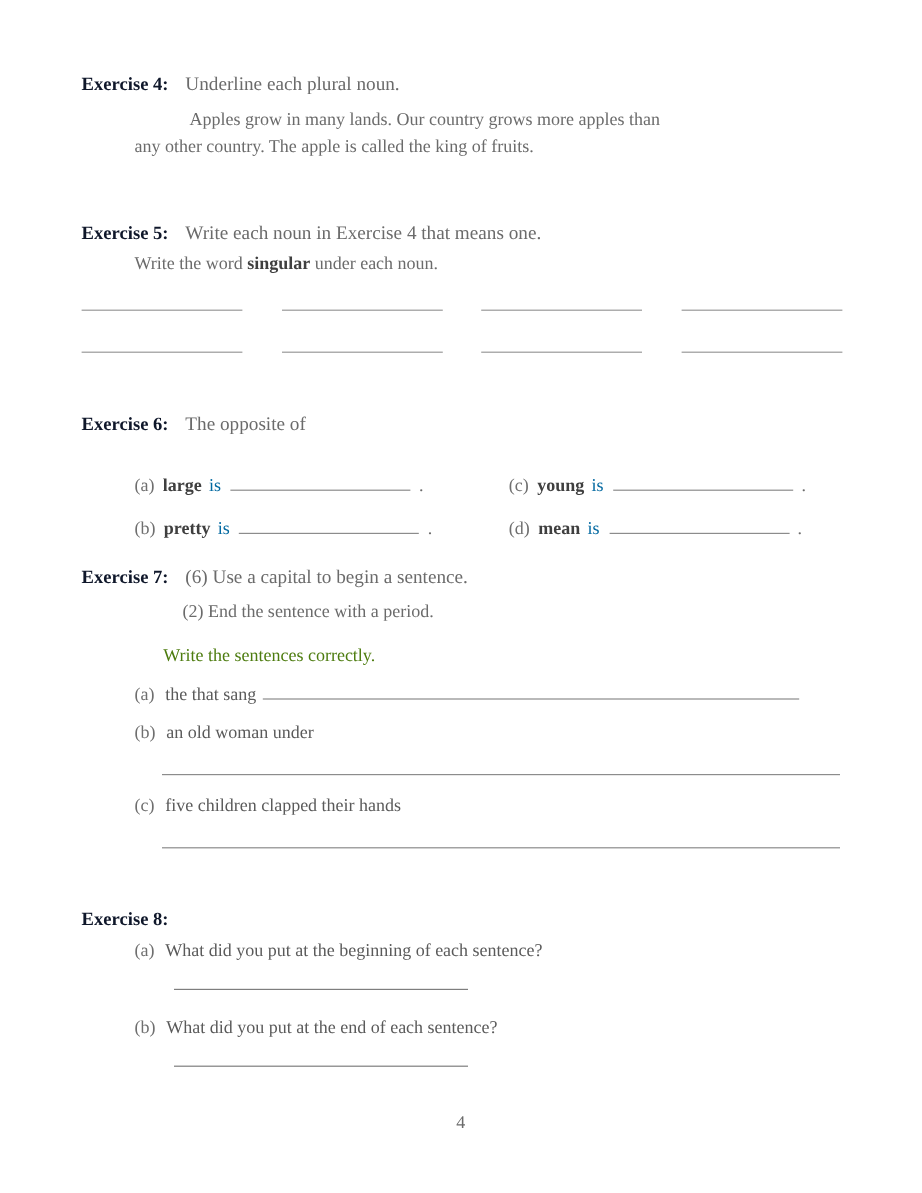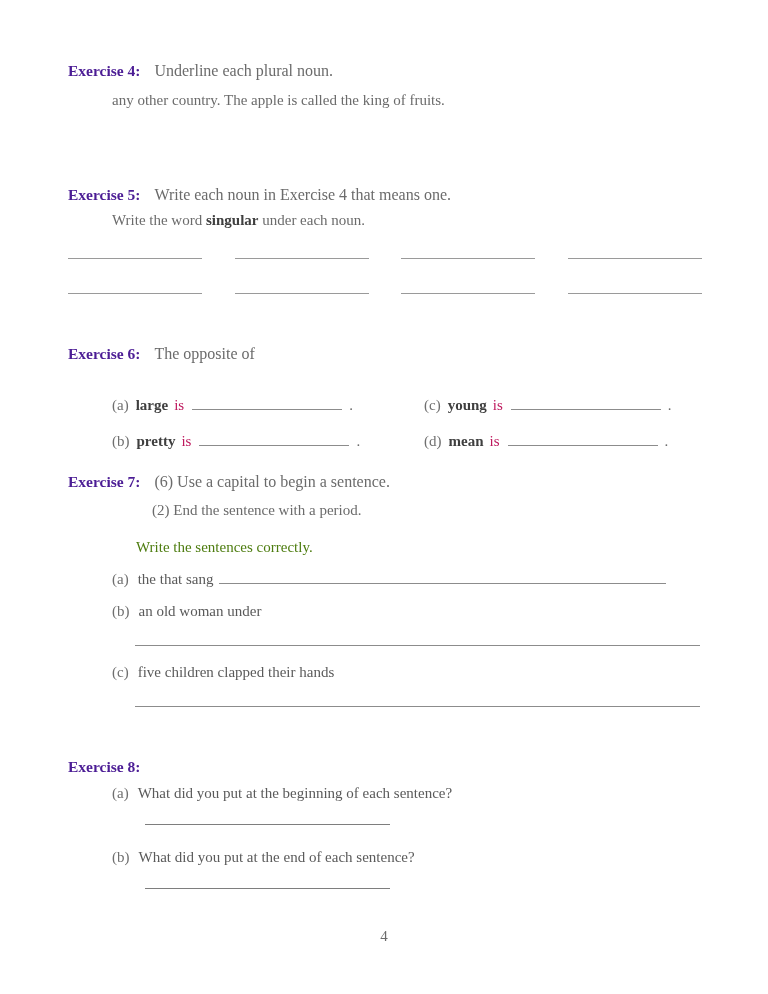--- a/index.html
+++ b/index.html
@@ -19,21 +19,21 @@
   .page {
     position: absolute;
     left: 0; top: 0;
     width: 768px;
     height: 994px;
   }
 
   
   .ex-label {
     font-weight: bold;
-    color: #4c1d95;
+    color: #0f172a;
     white-space: nowrap;
   }
   .body-text {
     color: #6b6b6b;
   }
   .bold-word {
     font-weight: bold;
     color: #3f3f3f;
   }
 
@@ -100,21 +100,21 @@
   }
   .item {
     position: absolute;
     display: flex;
     align-items: baseline;
     font-size: 15px;
     white-space: nowrap;
   }
   .item .tag { color: #6f6f6f; margin-right: 7px; }
   .item .word { margin-right: 6px; }
-  .item .is { margin-right: 8px; color: #be185d; }
+  .item .is { margin-right: 8px; color: #0369a1; }
   .item .dot { margin-left: 7px; color: #6b6b6b; }
 
   
   .numline {
     margin-left: 84px;
     font-size: 15px;
     color: #6b6b6b;
   }
   .numline.second { margin-top: 11px; }
 
@@ -177,20 +177,21 @@
 <body>
 
 <div class="page">
 
   <div class="block" style="top:62px;">
     <div class="head-row">
       <span class="ex-label">Exercise 4:</span>
       <span class="instr body-text">Underline each plural noun.</span>
     </div>
     <div class="para">
+      <span>Apples grow in many lands. Our country grows more apples than</span>
       <span class="l2">any other country. The apple is called the king of fruits.</span>
     </div>
   </div>
 
   <div class="block" style="top:186px;">
     <div class="head-row">
       <span class="ex-label">Exercise 5:</span>
       <span class="instr body-text">Write each noun in Exercise 4 that means one.</span>
     </div>
     <div class="subline">

